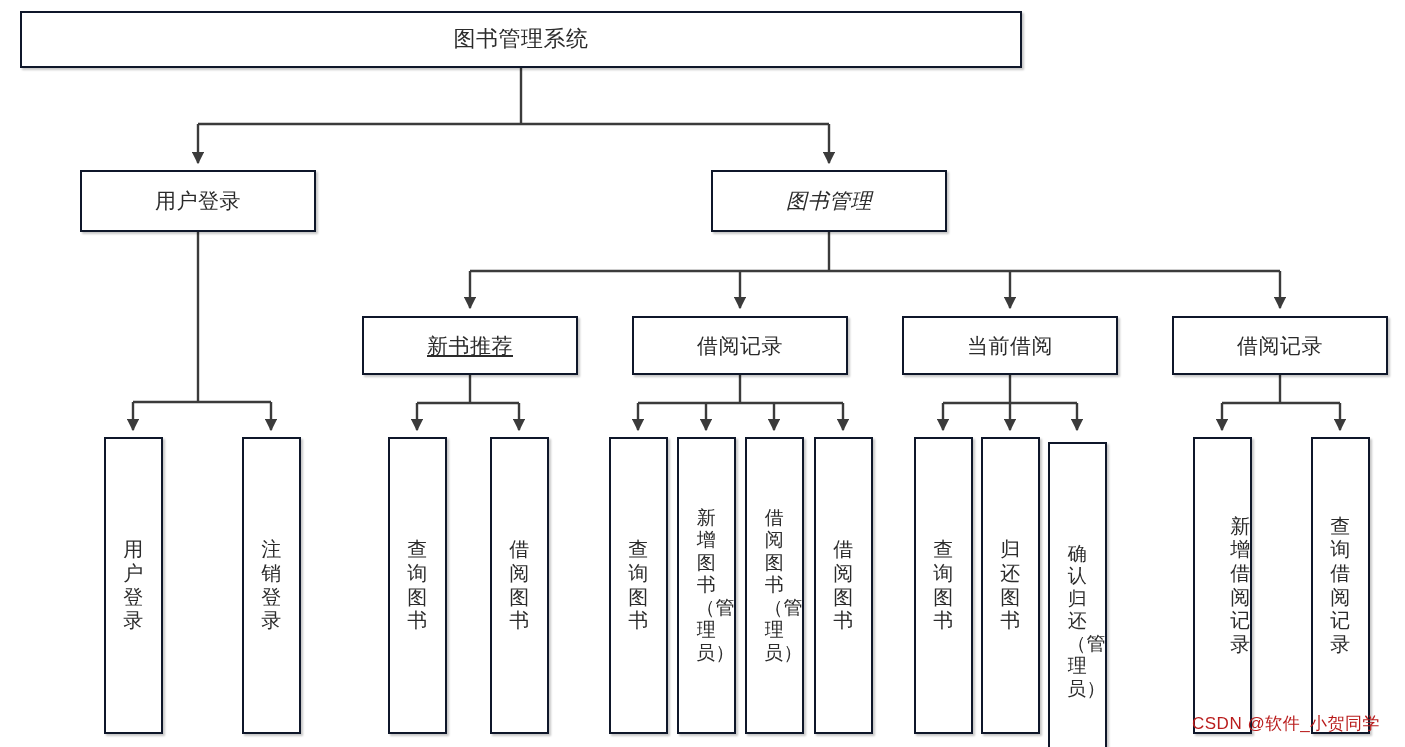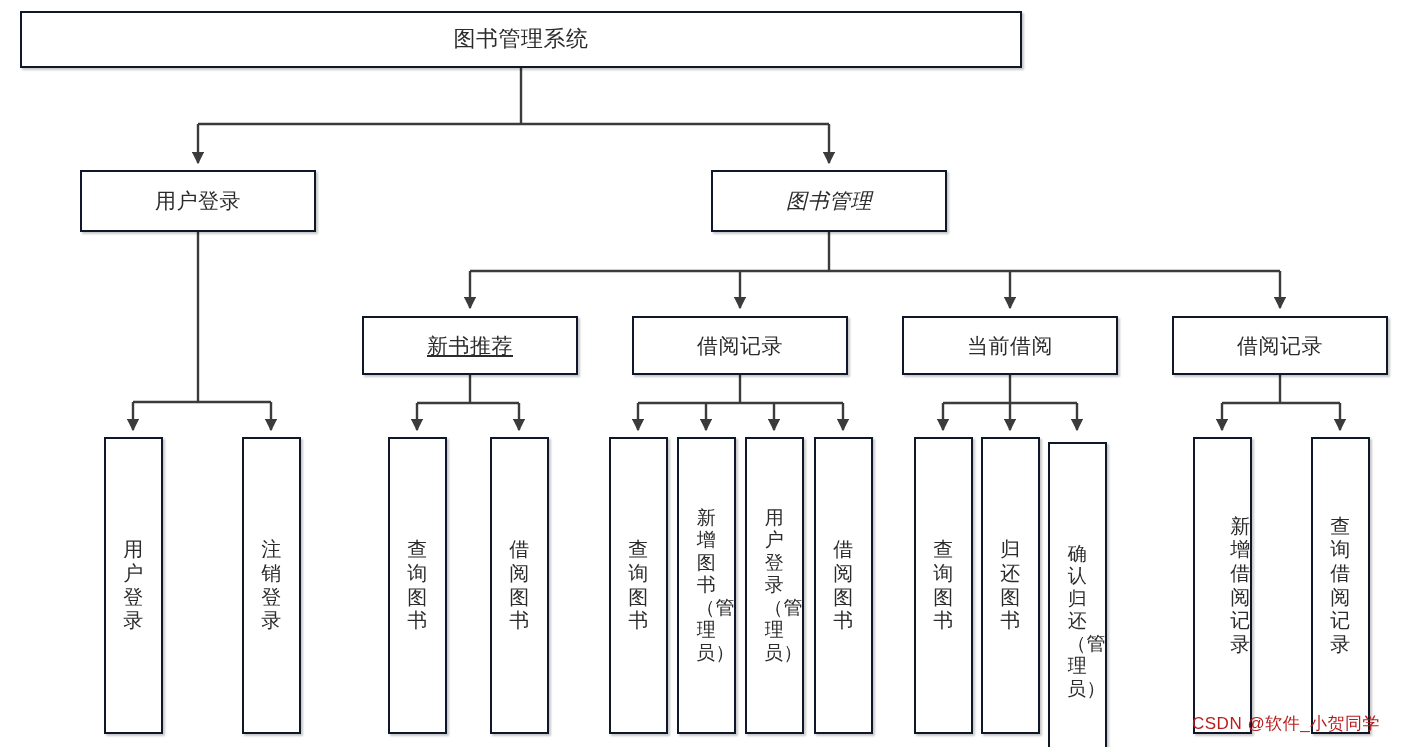--- a/index.html
+++ b/index.html
@@ -173,21 +173,21 @@
     <span class="label">借阅图书</span>
   </div>
 
   <div class="node vert" style="left:609px; top:437px; width:59px; height:297px;">
     <span class="label">查询图书</span>
   </div>
   <div class="node vert narrow" style="left:677px; top:437px; width:59px; height:297px;">
     <span class="label">新增图书（管理员）</span>
   </div>
   <div class="node vert narrow" style="left:745px; top:437px; width:59px; height:297px;">
-    <span class="label">用户登录（管理员）</span>
+    <span class="label">借阅图书（管理员）</span>
   </div>
   <div class="node vert" style="left:814px; top:437px; width:59px; height:297px;">
     <span class="label">借阅图书</span>
   </div>
 
   <div class="node vert" style="left:914px; top:437px; width:59px; height:297px;">
     <span class="label">查询图书</span>
   </div>
   <div class="node vert" style="left:981px; top:437px; width:59px; height:297px;">
     <span class="label">归还图书</span>

